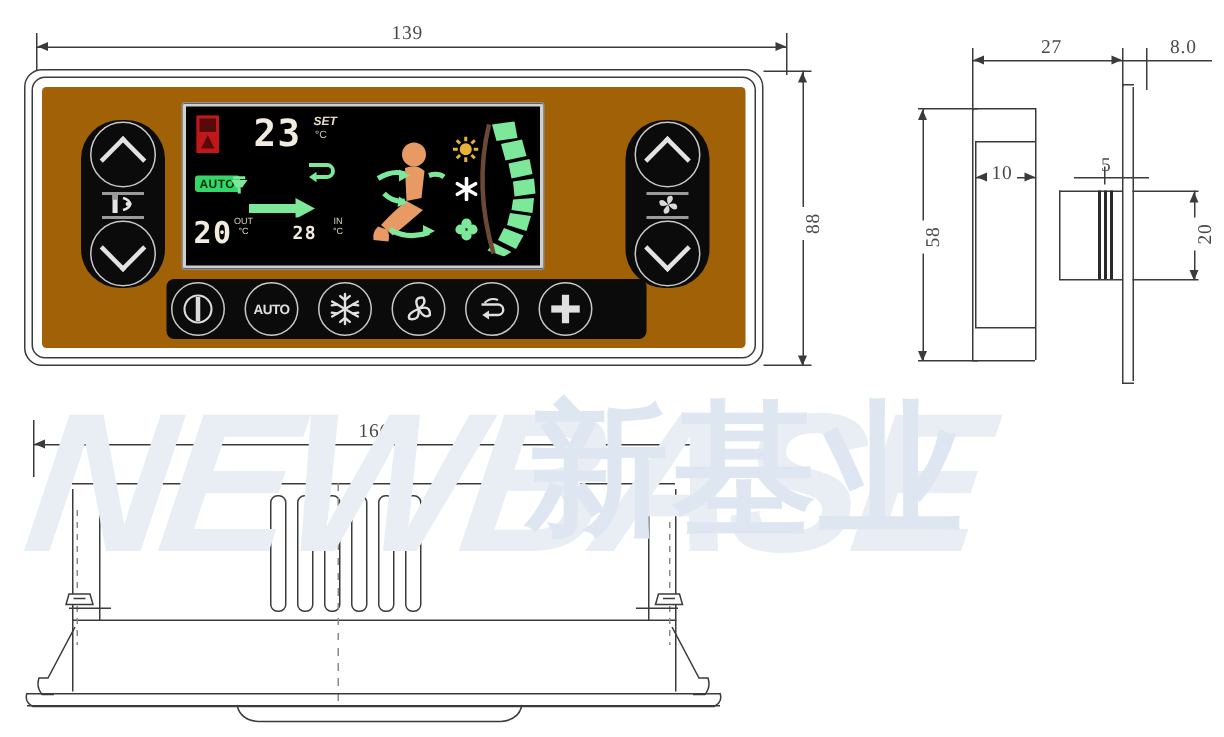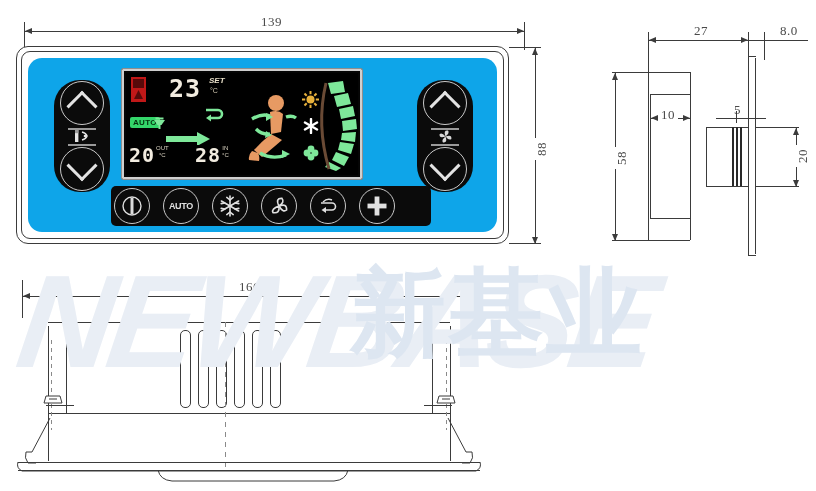--- a/index.html
+++ b/index.html
@@ -38,21 +38,21 @@
          border-bottom:7px solid #3b3b3b;}
   .arr-d{border-left:3px solid transparent;border-right:3px solid transparent;
          border-top:7px solid #3b3b3b;}
 
   
   #front-view{position:absolute;left:16px;top:46px;width:493px;height:198px;z-index:3;}
   .bezel-outer{position:absolute;inset:0;border:1.5px solid #3b3b3b;border-radius:12px;background:#fff;}
   .bezel-inner{position:absolute;left:5px;top:5px;right:5px;bottom:5px;
                border:1px solid #3b3b3b;border-radius:9px;background:#fff;}
   .face{position:absolute;left:12px;top:12px;right:12px;bottom:12px;
-        background:#0ea5e9;border-radius:14px;overflow:hidden;padding-left:31px;}
+        background:#a16207;border-radius:3px;overflow:hidden;padding-left:31px;}
 
   
   .rocker{position:absolute;top:22px;width:56px;height:112px;
           background:#0b0b0b;border-radius:26px;}
   .rocker.left{left:26px;} .rocker.right{right:24px;}
   .rk-btn{position:absolute;left:6px;width:44px;height:44px;border-radius:50%;
           border:1.6px solid #c9c9c9;box-sizing:border-box;}
   .rk-btn.up{top:1px;} .rk-btn.dn{bottom:1px;}
   .chev{position:absolute;left:50%;top:50%;width:19px;height:19px;
         border-left:3.4px solid #e3e3e3;border-top:3.4px solid #e3e3e3;}
@@ -77,21 +77,21 @@
   .seg{color:#f2ece0;font-family:"DejaVu Sans Mono",monospace;
        font-weight:bold;letter-spacing:1px;}
   .set-val{position:absolute;left:43px;top:3px;font-size:25px;line-height:25px;}
   .set-lbl{position:absolute;left:83px;top:3px;color:#e8dfc8;font-size:8px;
            font-weight:bold;font-style:italic;font-family:"Liberation Sans",sans-serif;}
   .set-unit{position:absolute;left:84px;top:14px;color:#cfc6ae;font-size:7px;
             font-family:"Liberation Sans",sans-serif;}
   .t-out{position:absolute;left:3px;top:72px;font-size:20px;line-height:20px;}
   .t-out-u{position:absolute;left:30px;top:72px;color:#d9d2c0;font-size:6px;
            line-height:7px;text-align:center;font-family:"Liberation Sans",sans-serif;}
-  .t-in{position:absolute;left:69px;top:72px;font-size:20px;line-height:20px;text-align:center;}
+  .t-in{position:absolute;left:69px;top:72px;font-size:12px;line-height:20px;text-align:center;}
   .t-in-u{position:absolute;left:96px;top:72px;color:#d9d2c0;font-size:6px;
           line-height:7px;text-align:center;font-family:"Liberation Sans",sans-serif;}
   .mode-mix{position:absolute;left:25px;top:42px;width:17px;height:17px;}
   .person{position:absolute;left:120px;top:18px;width:54px;height:74px;}
   .sun-ico{position:absolute;left:176px;top:18px;width:17px;height:17px;}
   .snow-ico{position:absolute;left:177px;top:45px;width:16px;height:16px;}
   .clover-ico{position:absolute;left:177px;top:72px;width:16px;height:16px;}
   .fanarc{position:absolute;left:186px;top:6px;width:46px;height:92px;}
   .recirc{position:absolute;left:76px;top:33px;width:22px;height:18px;}
   .bigarrow{position:absolute;left:38px;top:52px;width:54px;height:20px;}

